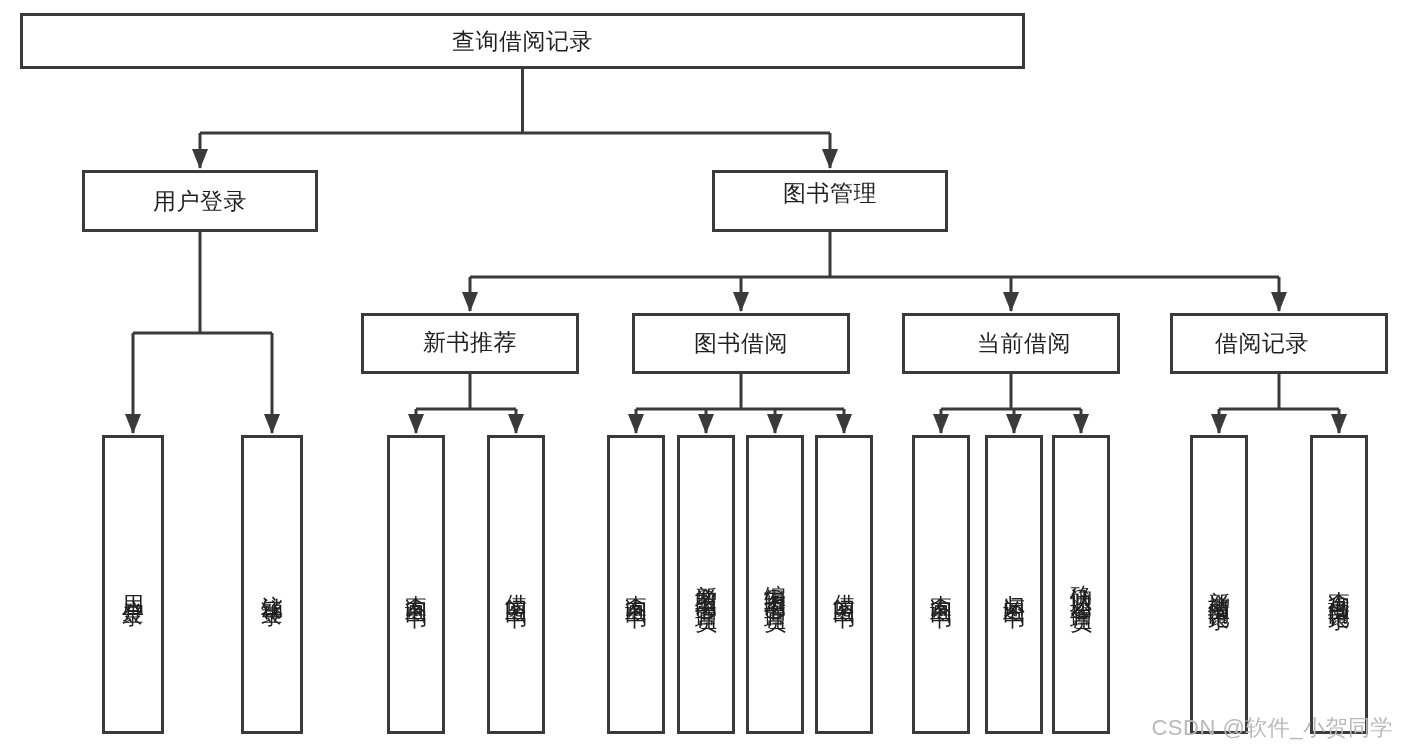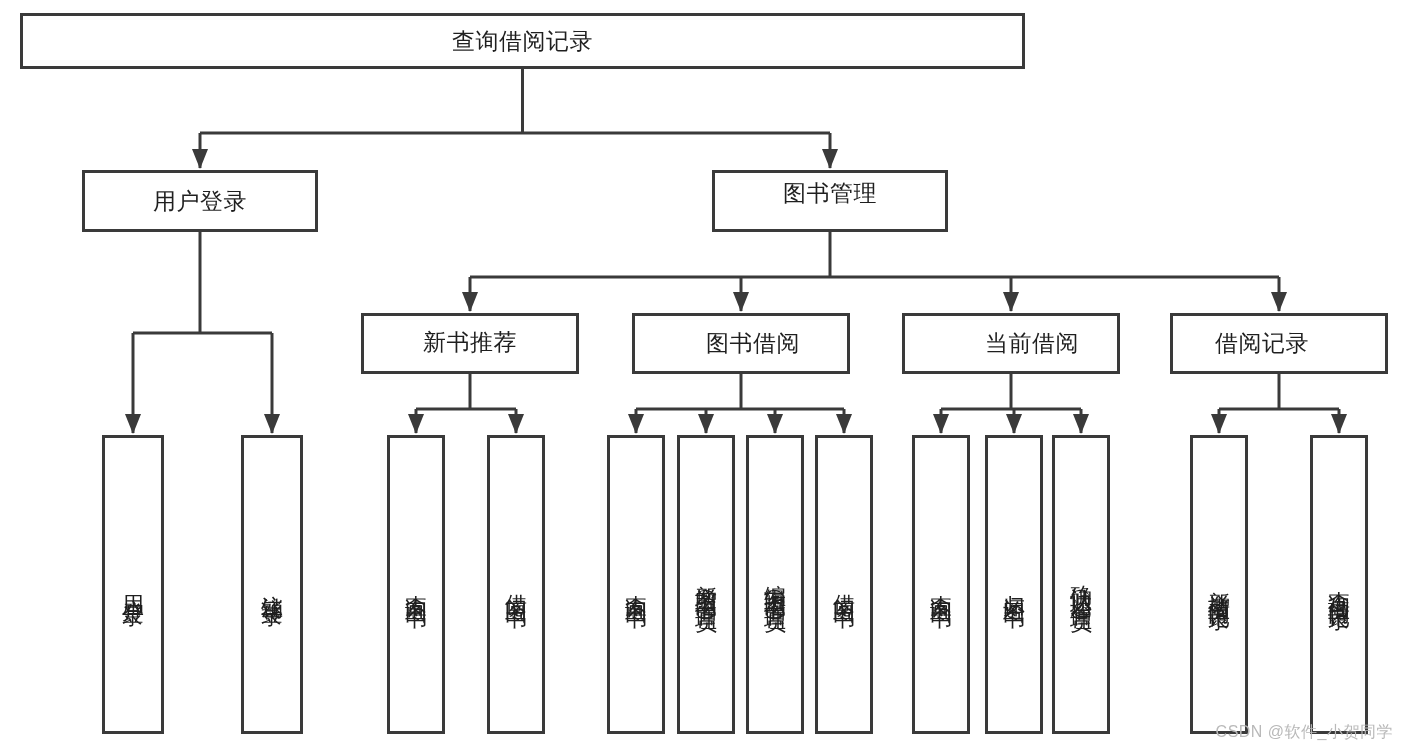--- a/index.html
+++ b/index.html
@@ -66,21 +66,21 @@
     text-orientation: upright;
     letter-spacing: 4px;
     line-height: 1;
     white-space: nowrap;
   }
   .watermark {
     position: absolute;
     right: 12px;
     bottom: 4px;
     color: #b9b9b9;
-    font-size: 16px;
+    font-size: 22px;
     letter-spacing: 0.5px;
     white-space: nowrap;
     pointer-events: none;
   }
 </style>
 </head>
 <body>
 
 <div id="diagram-root">
   <svg class="diagram-canvas" viewBox="0 0 1405 747">
@@ -171,34 +171,34 @@
         <span>注销登录</span>
       </div>
       <div class="node-label-h" style="left: 712px; top: 170px; width: 236px; height: 46px;">图书管理</div>
       <div class="node-label-h" style="left: 361px; top: 313px; width: 218px; height: 58px;">新书推荐</div>
       <div class="node-label-v" style="left: 387px; top: 435px; width: 58px; height: 299px;">
         <span>查询图书</span>
       </div>
       <div class="node-label-v" style="left: 487px; top: 435px; width: 58px; height: 299px;">
         <span>借阅图书</span>
       </div>
-      <div class="node-label-h" style="left: 632px; top: 313px; width: 218px; height: 61px; padding-left: 12px;">图书借阅</div>
+      <div class="node-label-h" style="left: 632px; top: 313px; width: 218px; height: 61px;">图书借阅</div>
       <div class="node-label-v" style="left: 607px; top: 435px; width: 58px; height: 299px;">
         <span>查询图书</span>
       </div>
       <div class="node-label-v" style="left: 677px; top: 435px; width: 58px; height: 299px;">
         <span>新增图书（管理员）</span>
       </div>
       <div class="node-label-v" style="left: 746px; top: 435px; width: 58px; height: 299px;">
         <span>编辑图书（管理员）</span>
       </div>
       <div class="node-label-v" style="left: 815px; top: 435px; width: 58px; height: 299px;">
         <span>借阅图书</span>
       </div>
-      <div class="node-label-h" style="left: 902px; top: 313px; width: 244px; height: 61px; margin-left: 8px;">当前借阅</div>
+      <div class="node-label-h" style="left: 902px; top: 313px; width: 244px; height: 61px;">当前借阅</div>
       <div class="node-label-v" style="left: 912px; top: 435px; width: 58px; height: 299px;">
         <span>查询图书</span>
       </div>
       <div class="node-label-v" style="left: 985px; top: 435px; width: 58px; height: 299px;">
         <span>归还图书</span>
       </div>
       <div class="node-label-v" style="left: 1052px; top: 435px; width: 58px; height: 299px;">
         <span>确认归还（管理员）</span>
       </div>
       <div class="node-label-h" style="left: 1170px; top: 313px; width: 184px; height: 61px;">借阅记录</div>

